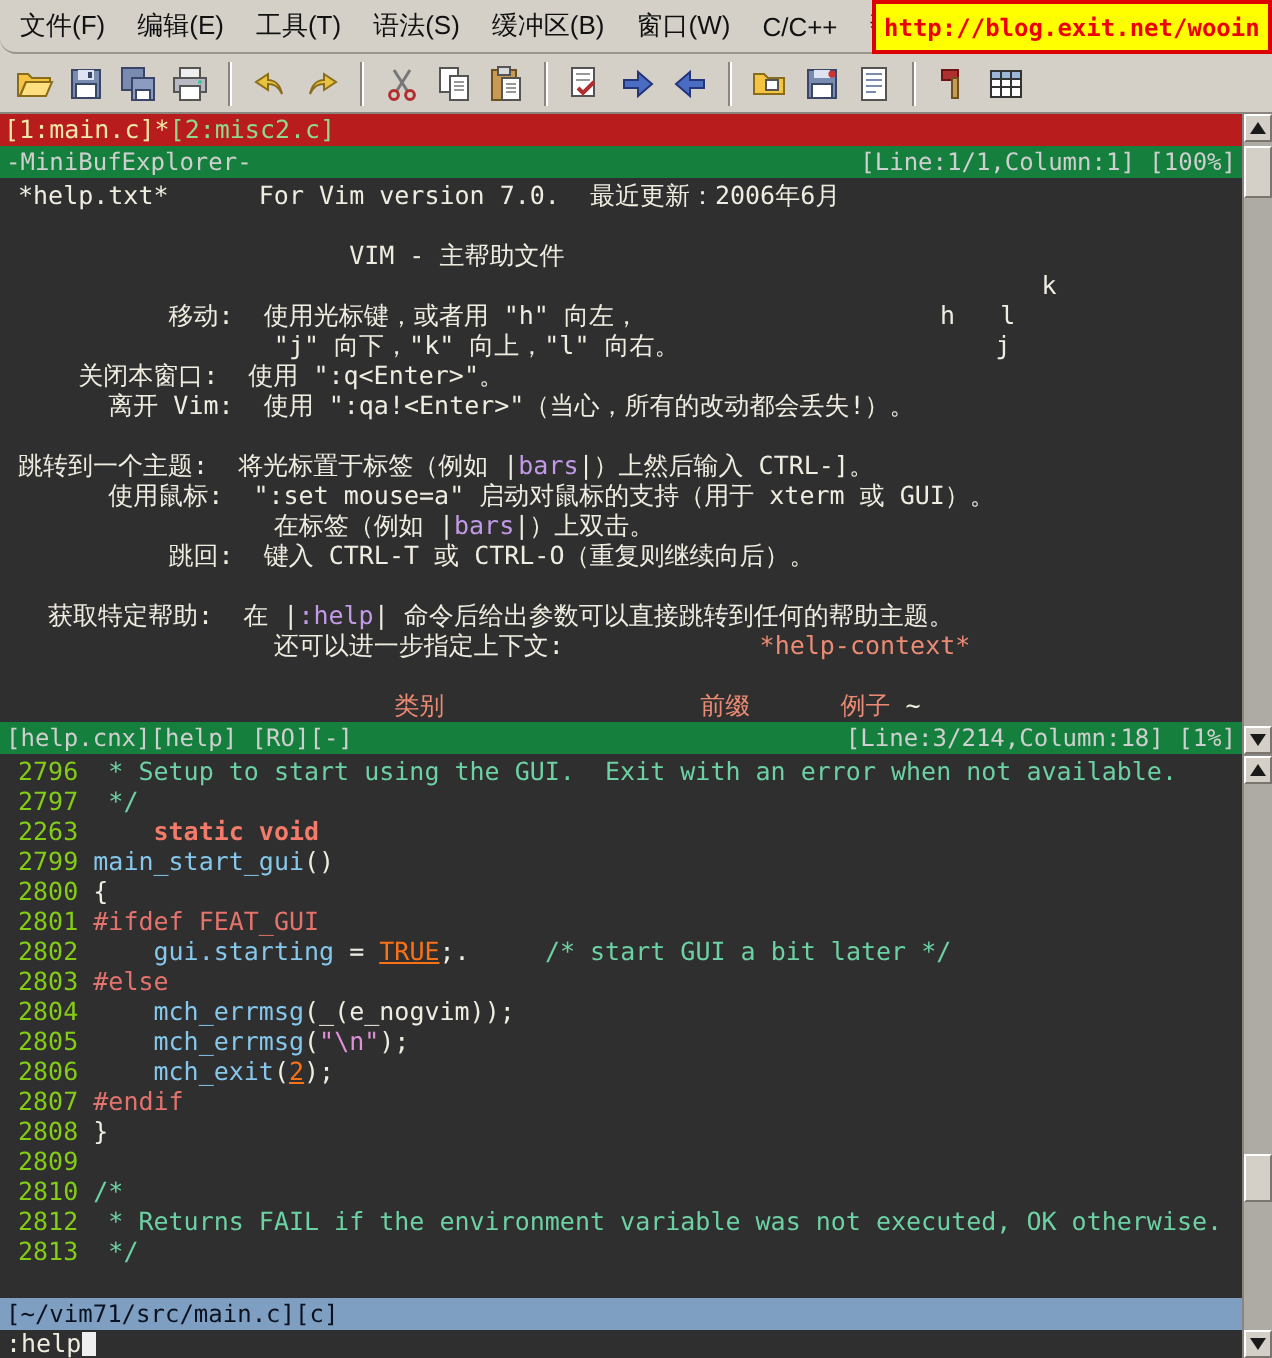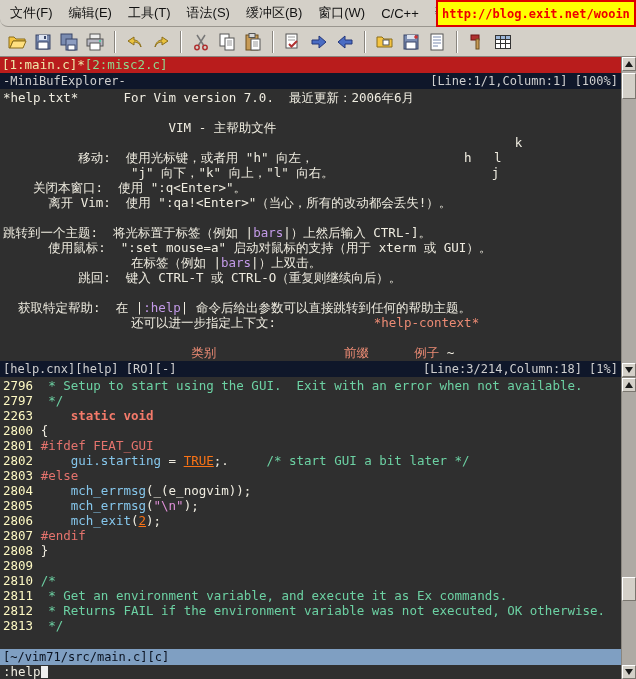--- a/index.html
+++ b/index.html
@@ -19,26 +19,26 @@
            border-bottom:1px solid #8a867f;}
   .tb-btn{width:26px;height:26px;display:flex;align-items:center;justify-content:center;}
   .tb-sep{width:2px;height:22px;border-left:1px solid #8a867f;border-right:1px solid #ffffff;margin:0 6px;}
   
   .vim-area{display:flex;height:622px;}
   .vim-col{width:621px;display:flex;flex-direction:column;background:#2f2f2f;}
   .bufline{height:16px;background:#b91c1c;font-size:12.5px;line-height:16px;white-space:pre;padding-left:2px;}
   .buf{color:#8fd88f;} .buf.act{color:#eee8aa;}
   .statusline{height:16px;display:flex;justify-content:space-between;font-size:12px;line-height:16px;
               padding:0 3px;white-space:pre;overflow:hidden;}
-  .statusline.dim{background:#0f172a;color:#cfcfcf;}
+  .statusline.dim{background:#15803d;color:#cfcfcf;}
   .statusline.hot{background:#7f9fc2;color:#0a1220;flex-direction:column;}
-  .window{height:272px;padding:1px 0 0 3px;overflow:hidden;}
+  .window{height:272px;padding:1px 0 0 9px;overflow:hidden;}
   .vline{height:15px;line-height:15px;font-size:12.5px;white-space:pre;}
   .s-n{color:#efece0;} .s-tag{color:#ec8b74;} .s-link{color:#c39ae8;margin-top:12px;}
-  .s-num{color:#fef9c3;text-align:right;} .s-cmt{color:#6cd1a3;} .s-typ{color:#f47a6a;font-weight:bold;}
+  .s-num{color:#84cc16;text-align:right;} .s-cmt{color:#6cd1a3;} .s-typ{color:#f47a6a;font-weight:bold;}
   .s-pre{color:#e5736d;} .s-id{color:#86c7ec;} .s-cst{color:#f97316;text-decoration:underline;} .s-str{color:#e08fd8;}
   .cmdline{height:14px;font-size:12.5px;line-height:14px;color:#efece0;padding-left:3px;
            white-space:pre;display:flex;align-items:center;background:#2f2f2f;}
   .cursor{display:inline-block;width:7px;height:12px;background:#efefef;}
   
   .sb-col{width:15px;display:flex;flex-direction:column;background:#aeaaa4;border-left:1px solid #8a867f;}
   .sb{position:relative;}
   .sb1{height:320px;} .sb2{height:302px;border-top:1px solid #8a867f;}
   .sb-btn{position:absolute;left:0;width:14px;height:14px;background:#d4d0c8;
           border:1px solid;border-color:#fff #7a766f #7a766f #fff;
@@ -225,32 +225,32 @@
 
       <div class="statusline dim">
         <span>[help.cnx][help] [RO][-]</span>
         <span>[Line:3/214,Column:18] [1%]</span>
       </div>
 
       <div class="window">
           <div class="vline"><span class="s-num">2796 </span><span class="s-cmt"> * Setup to start using the GUI.  Exit with an error when not available.</span></div>
           <div class="vline"><span class="s-num">2797 </span><span class="s-cmt"> */</span></div>
           <div class="vline"><span class="s-num">2263 </span><span class="s-n">    </span><span class="s-typ">static void</span></div>
+          <div class="vline"><span class="s-num">2799 </span><span class="s-id">main_start_gui</span><span class="s-n">()</span></div>
           <div class="vline"><span class="s-num">2800 </span><span class="s-n">{</span></div>
           <div class="vline"><span class="s-num">2801 </span><span class="s-pre">#ifdef FEAT_GUI</span></div>
           <div class="vline"><span class="s-num">2802 </span><span class="s-n">    </span><span class="s-id">gui.starting</span><span class="s-n"> = </span><span class="s-cst">TRUE</span><span class="s-n">;.     </span><span class="s-cmt">/* start GUI a bit later */</span></div>
           <div class="vline"><span class="s-num">2803 </span><span class="s-pre">#else</span></div>
           <div class="vline"><span class="s-num">2804 </span><span class="s-n">    </span><span class="s-id">mch_errmsg</span><span class="s-n">(_(e_nogvim));</span></div>
           <div class="vline"><span class="s-num">2805 </span><span class="s-n">    </span><span class="s-id">mch_errmsg</span><span class="s-n">(</span><span class="s-str">"\n"</span><span class="s-n">);</span></div>
           <div class="vline"><span class="s-num">2806 </span><span class="s-n">    </span><span class="s-id">mch_exit</span><span class="s-n">(</span><span class="s-cst">2</span><span class="s-n">);</span></div>
           <div class="vline"><span class="s-num">2807 </span><span class="s-pre">#endif</span></div>
           <div class="vline"><span class="s-num">2808 </span><span class="s-n">}</span></div>
           <div class="vline"><span class="s-num">2809 </span></div>
           <div class="vline"><span class="s-num">2810 </span><span class="s-cmt">/*</span></div>
-          <div class="vline"><span class="s-num">2811 </span><span class="s-cmt"> * Get an environment variable, and execute it as Ex commands.</span></div>
           <div class="vline"><span class="s-num">2812 </span><span class="s-cmt"> * Returns FAIL if the environment variable was not executed, OK otherwise.</span></div>
           <div class="vline"><span class="s-num">2813 </span><span class="s-cmt"> */</span></div>
         </div>
 
       <div class="statusline hot">
         <span>[~/vim71/src/main.c][c]</span>
         <span>[Line:2809/3841,Column:0] [73%]</span>
       </div>
 
       <div class="cmdline">

